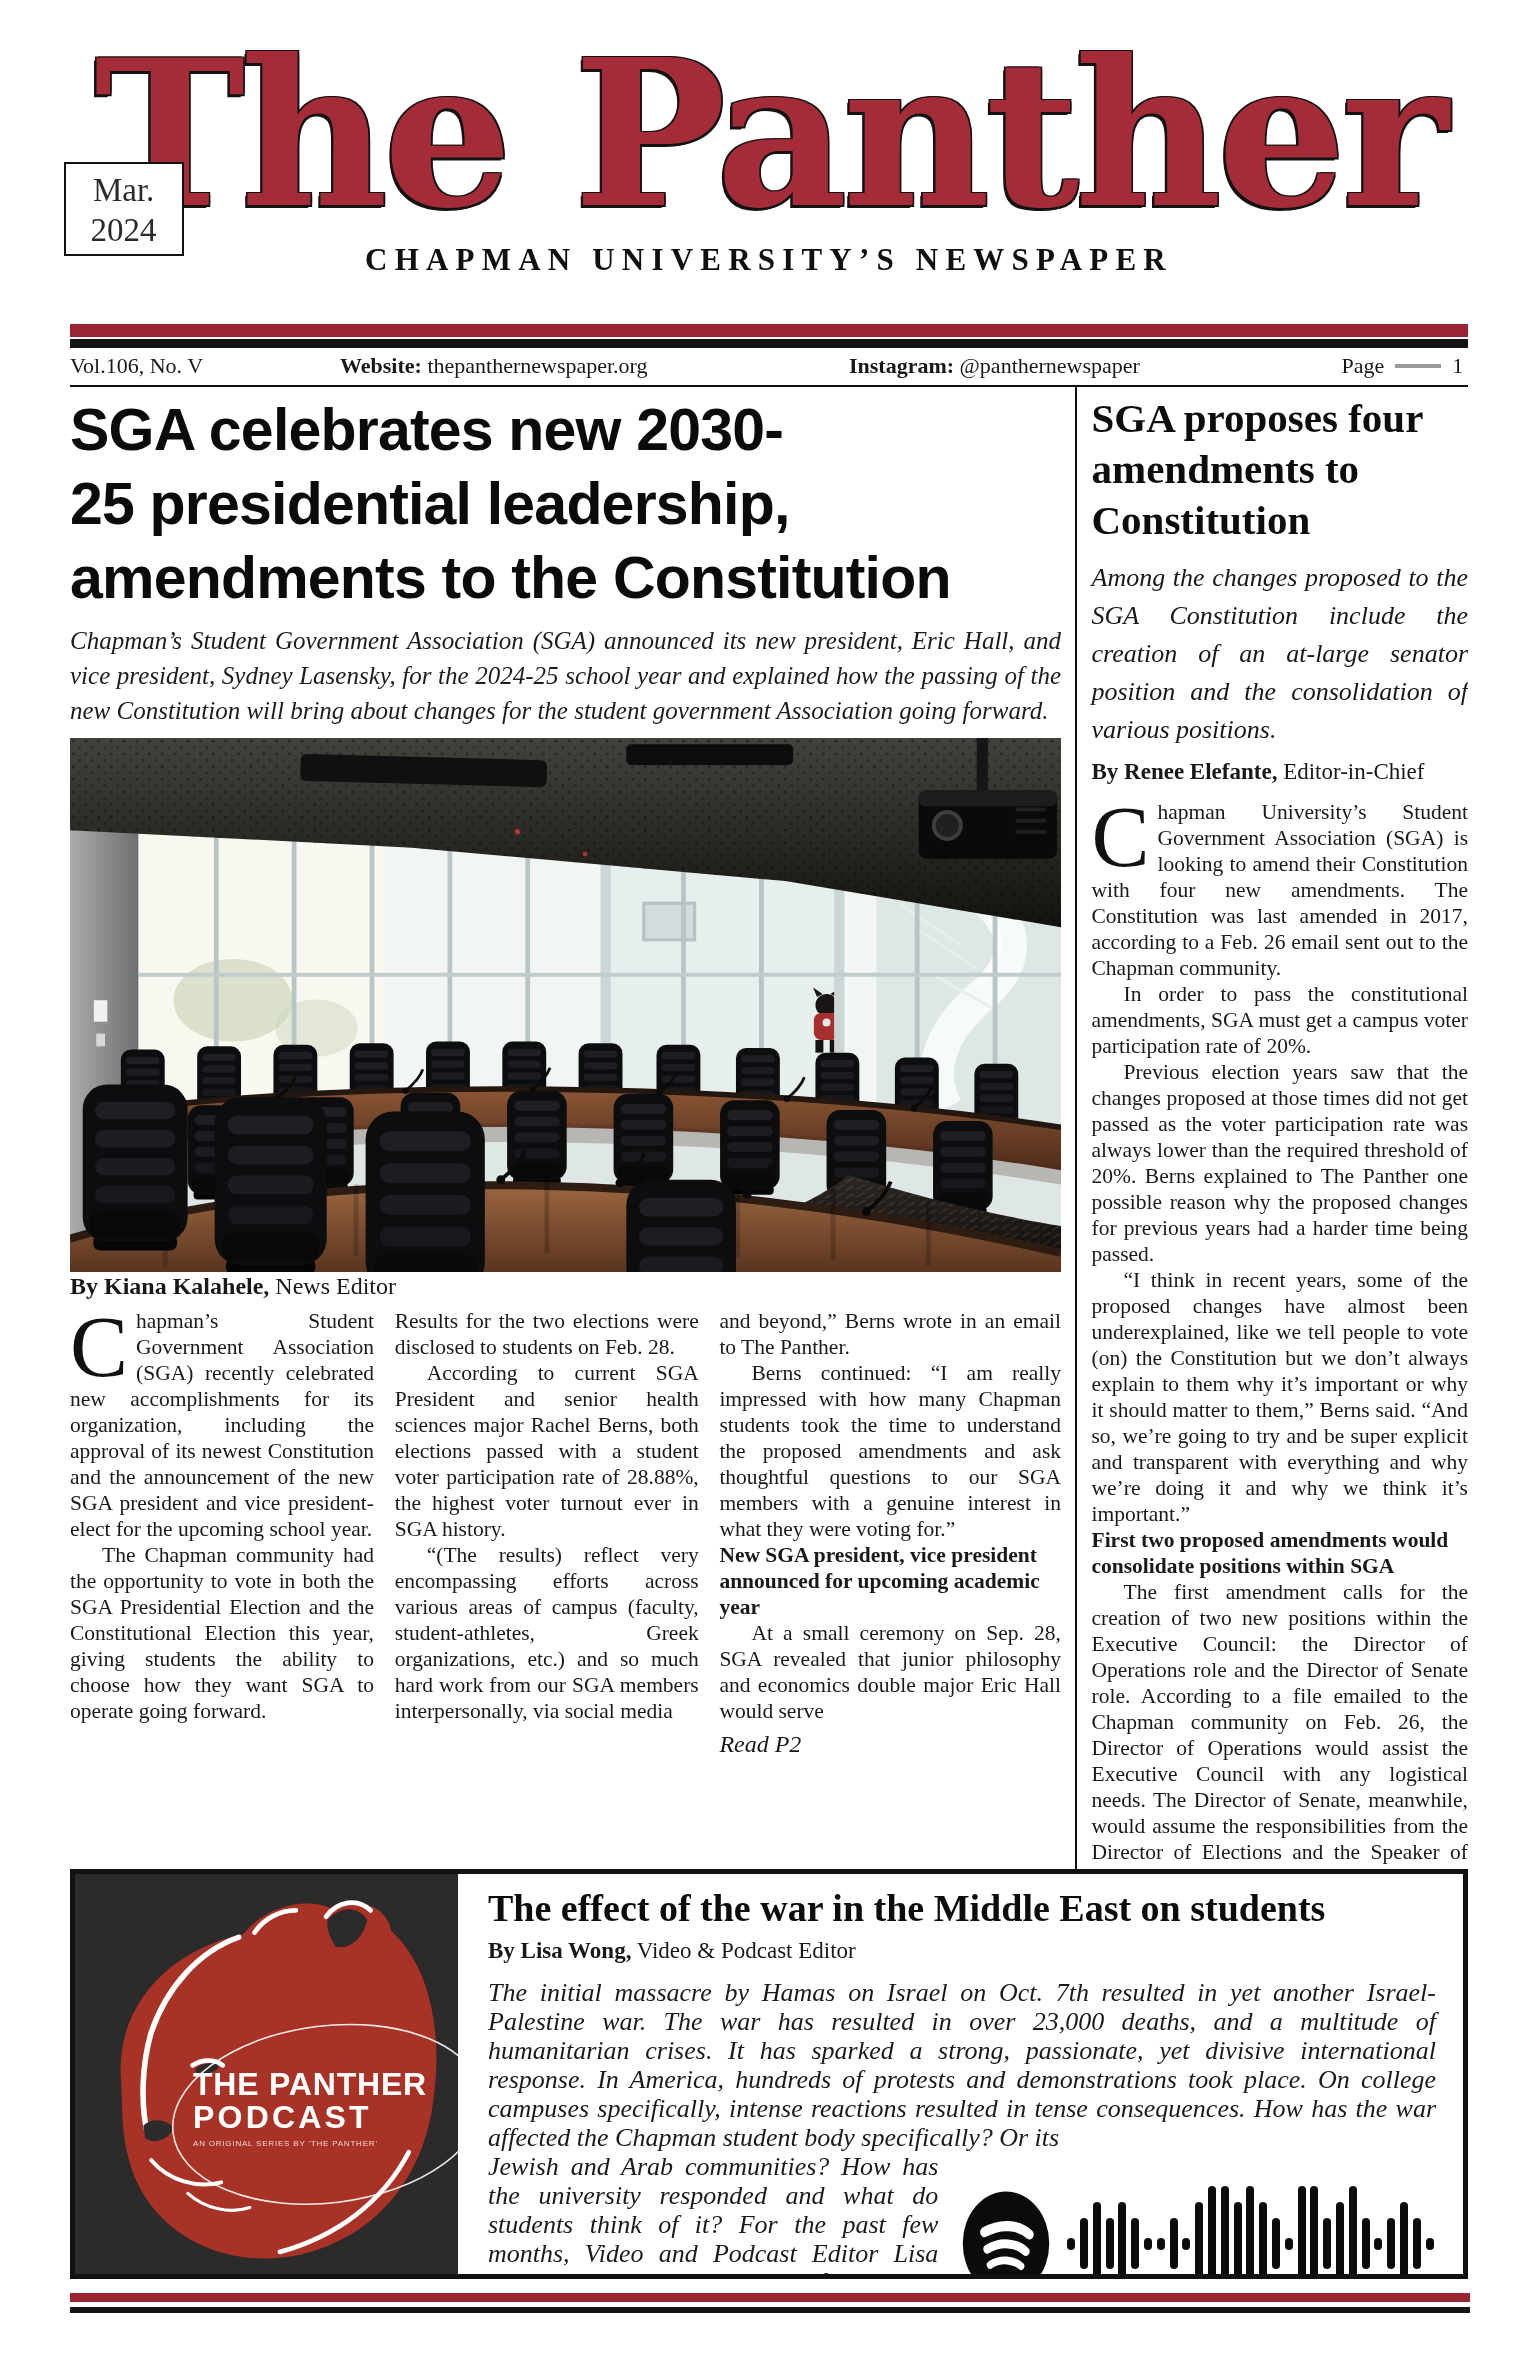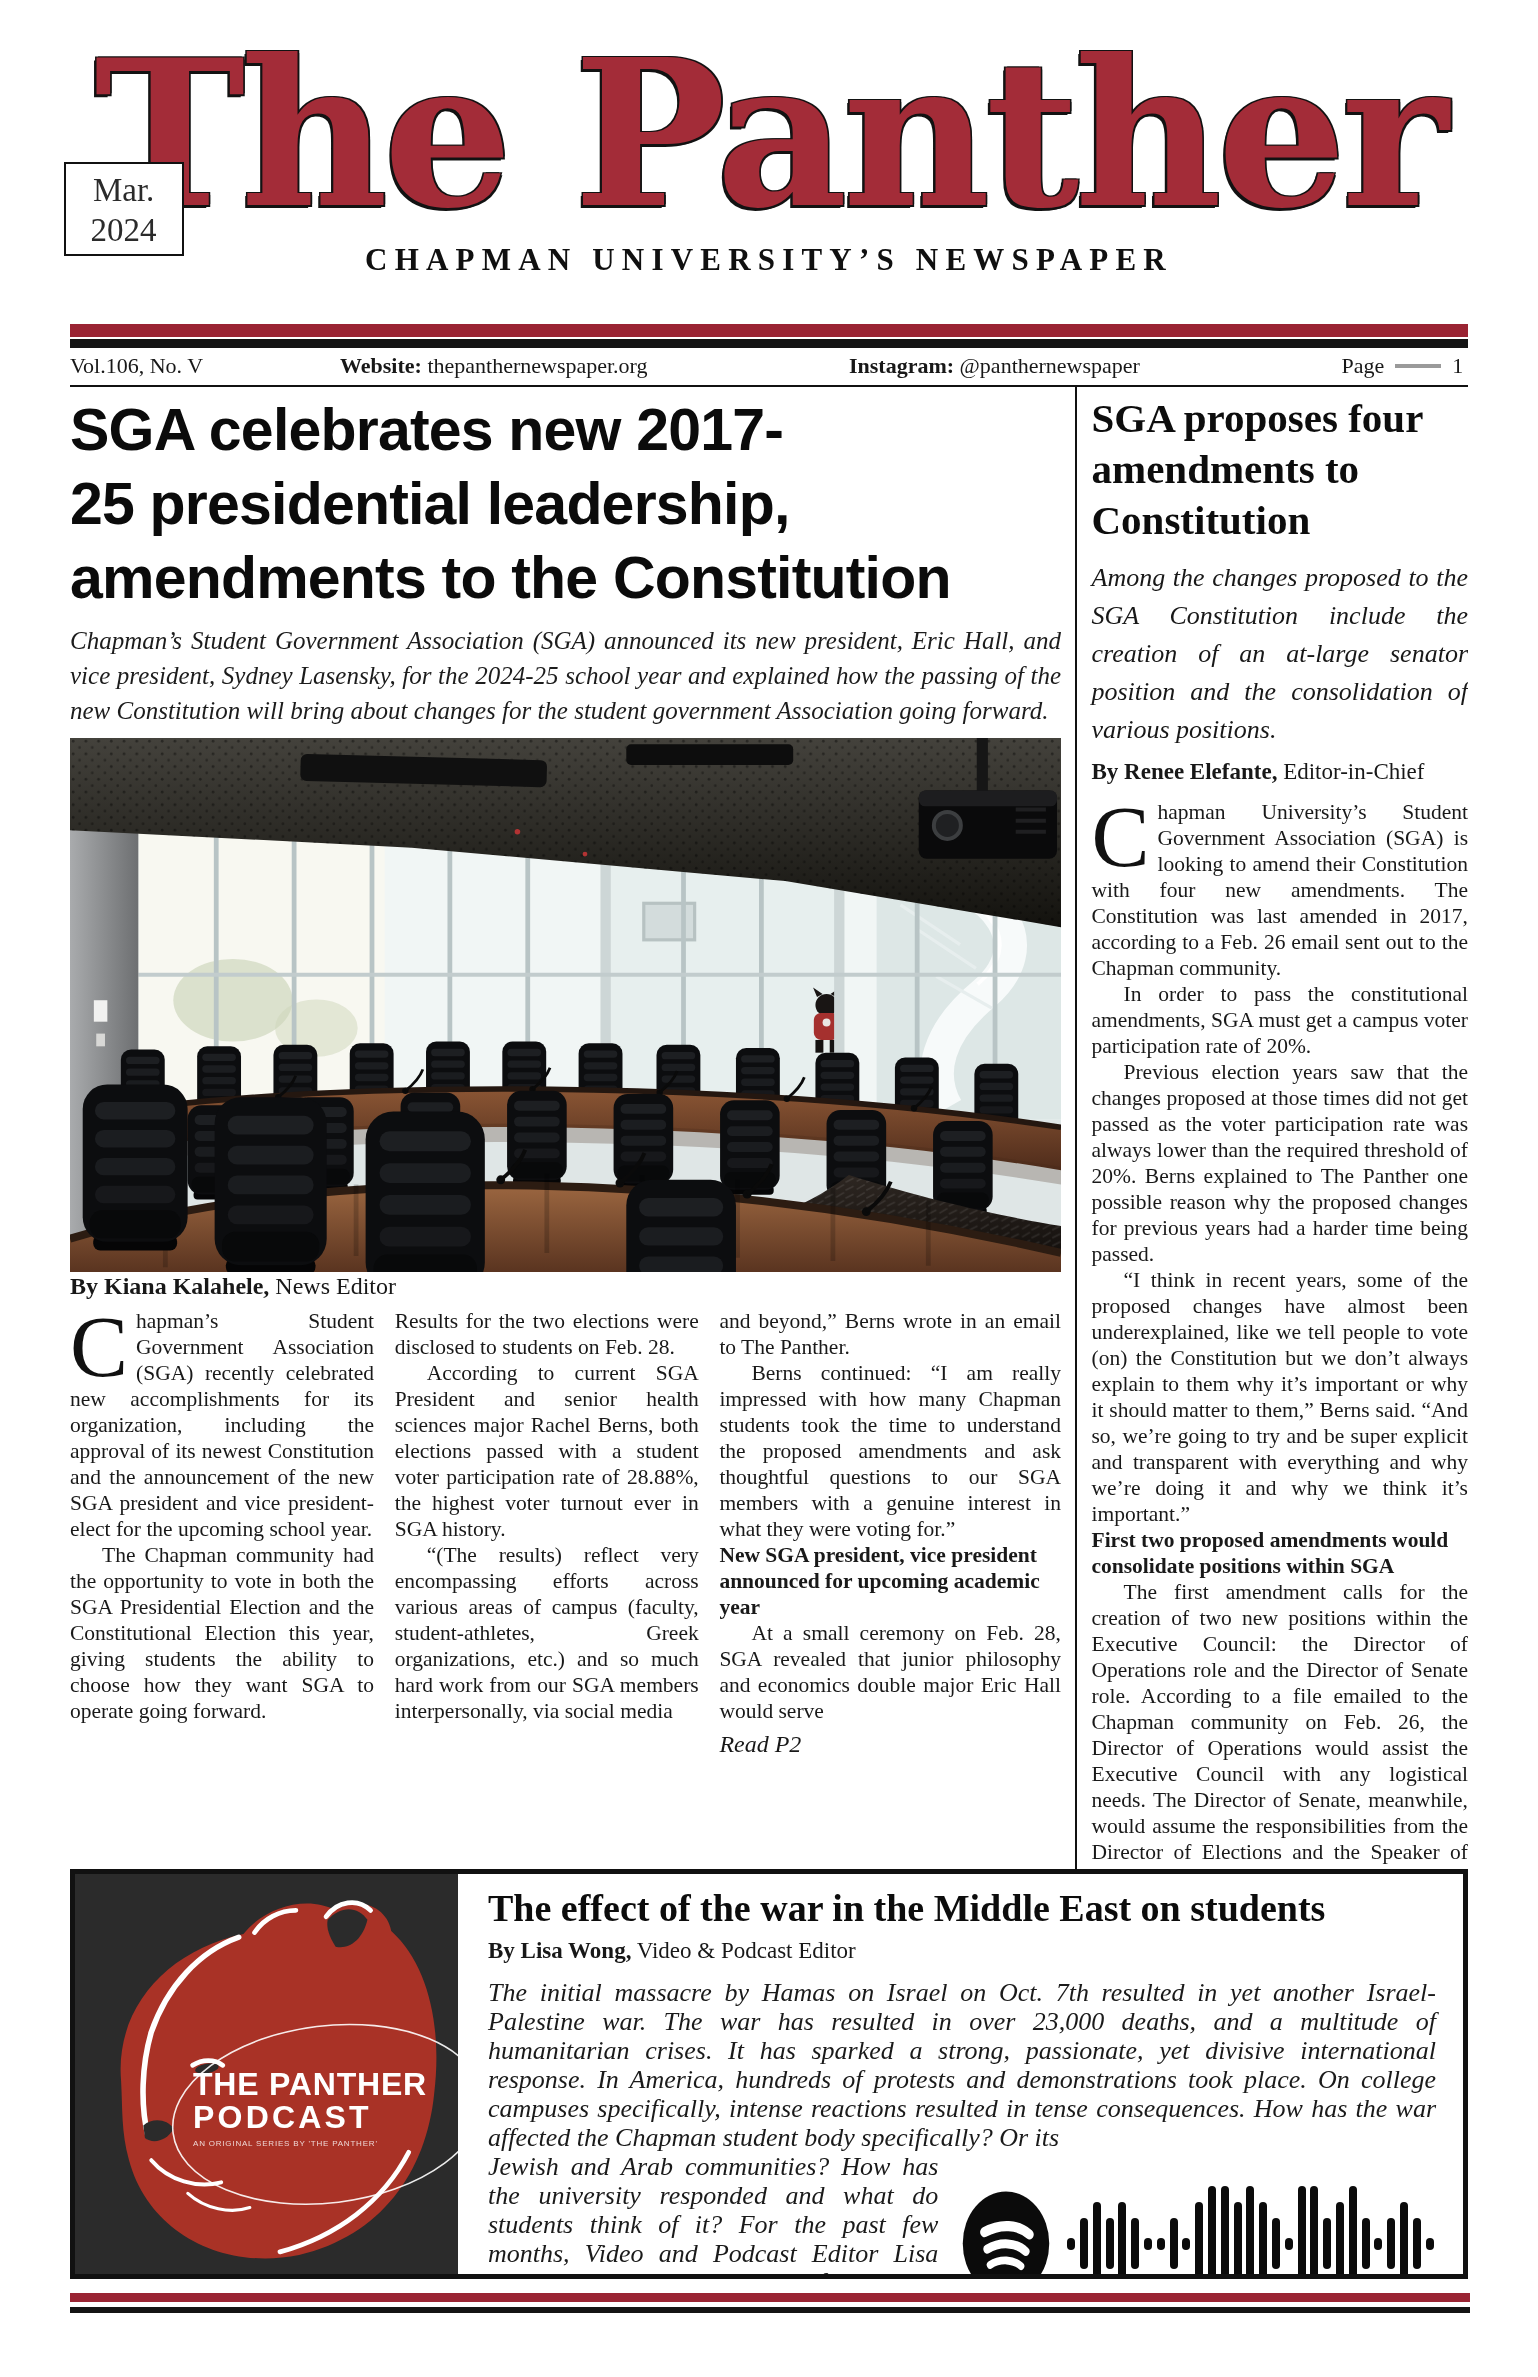--- a/index.html
+++ b/index.html
@@ -102,21 +102,21 @@
       <span class="ib-dash"></span>
       <span>1</span>
     </span>
   </div>
 
   <div class="content">
 
     <section class="main-story">
       <h2 class="headline">
 
-      <div class="hline">SGA celebrates new 2017-</div>
+      <div class="hline">SGA celebrates new 2030-</div>
           <div class="hline">25 presidential leadership,</div>
           <div class="hline">amendments to the Constitution</div>
         </h2>
       <p class="lede">Chapman’s Student Government Association (SGA) announced its new president, Eric Hall, and vice president, Sydney Lasensky, for the 2024-25 school year and explained how the passing of the new Constitution will bring about changes for the student government Association going forward.</p>
 
       <figure class="photo">
         <svg viewBox="0 0 1247 672" preserveAspectRatio="none">
           <defs>
             <linearGradient id="gCeil" x1="0" y1="0" x2="0" y2="1">
                 <stop offset="0" stop-color="#44423c"></stop>
@@ -289,21 +289,21 @@
         <p class="para flush">Results for the two elections were disclosed to students on Feb. 28.</p>
             <p class="para indent">According to current SGA President and senior health sciences major Rachel Berns, both elections passed with a student voter participation rate of 28.88%, the highest voter turnout ever in SGA history.</p>
             <p class="para indent">“(The results) reflect very encompassing efforts across various areas of campus (faculty, student-athletes, Greek organizations, etc.) and so much hard work from our SGA members interpersonally, via social media</p>
           </div>
         <div class="col last">
           <div>
 
           <p class="para flush">and beyond,” Berns wrote in an email to The Panther.</p>
               <p class="para indent">Berns continued: “I am really impressed with how many Chapman students took the time to understand the proposed amendments and ask thoughtful questions to our SGA members with a genuine interest in what they were voting for.”</p>
               <p class="para subhead">New SGA president, vice president announced for upcoming academic year</p>
-              <p class="para indent">At a small ceremony on Feb. 28, SGA revealed that junior philosophy and economics double major Eric Hall would serve</p>
+              <p class="para indent">At a small ceremony on Sep. 28, SGA revealed that junior philosophy and economics double major Eric Hall would serve</p>
             </div>
           <div class="readmore">Read P2</div>
         </div>
       </div>
     </section>
 
     <aside class="sidebar">
       <h2 class="sb-headline">
 
       <div>SGA proposes four</div>

